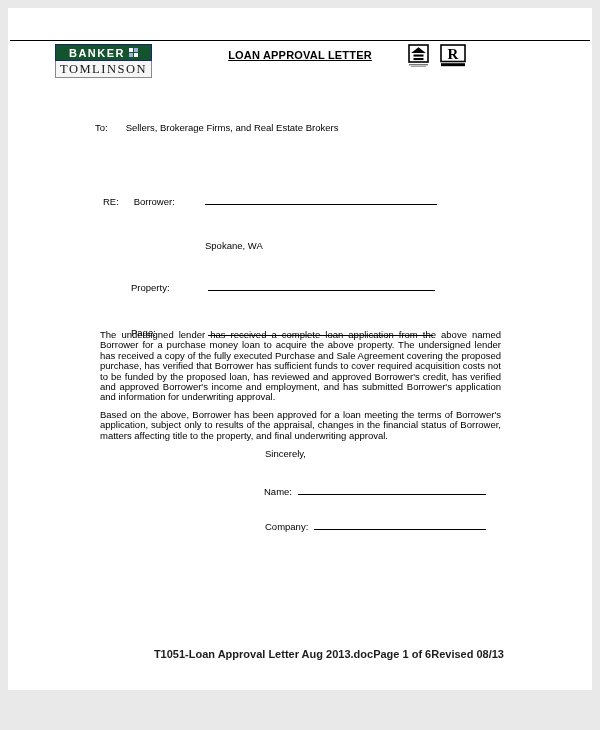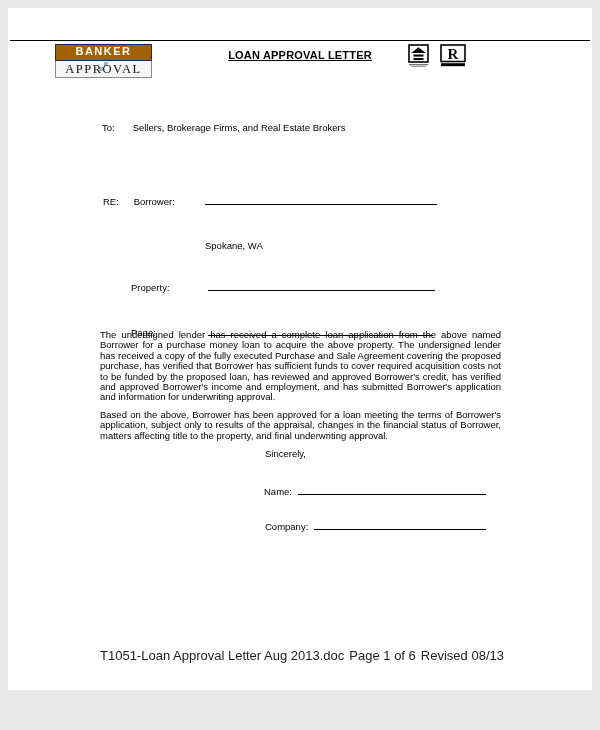--- a/index.html
+++ b/index.html
@@ -16,29 +16,28 @@
     margin:8px auto 0;
     background:#fff;
   }
   .top-rule {
     position:absolute; left:2px; right:2px; top:32px;
     border-top:1px solid #000;
   }
   .letterhead { position:absolute; left:0; right:0; top:32px; height:52px; }
   .logo { position:absolute; left:47px; top:4px; width:97px; }
   .logo-banker {
-    background:#a16207;
+    background:#14532d;
     border:1px solid #122a68;
     color:#fff;
     font-weight:bold;
     font-size:11px;
     letter-spacing:1.5px;
-    display:flex; align-items:center; justify-content:flex-start; gap:4px;
+    display:flex; align-items:center; justify-content:center; gap:4px;
     height:17px;
-    flex-direction:column;
   }
   .logo-tomlinson {
     font-family:"Liberation Serif", serif;
     font-size:12.5px;
     letter-spacing:1.5px;
     text-align:center;
     border:1px solid #8a8a8a;
     border-top:none;
     background:#f6f6f6;
     color:#141414;
@@ -76,23 +75,24 @@
   .para {
     position:absolute;
     left:92px; width:401px;
     font-size:9.5px;
     line-height:10.4px;
     text-align:justify;
   }
   .footer {
     position:absolute;
     left:92px; top:640px; width:404px;
-    display:flex; justify-content:space-between;
-    font-size:13px;
+    display:flex; justify-content:flex-end;
+    font-size:11px;
     color:#1d1d1d;
+    font-weight:bold;
   }
 </style>
 </head>
 <body>
 
 <div class="paper">
 
   <div class="top-rule"></div>
 
   <div class="letterhead">
@@ -100,21 +100,21 @@
     <div class="logo">
       <div class="logo-banker">
         <span>BANKER</span>
         <span><svg width="9" height="9" viewBox="0 0 9 9">
               <rect x="0" y="0" width="4" height="4" fill="#ffffff"></rect>
               <rect x="5" y="0" width="4" height="4" fill="#9fb1dd"></rect>
               <rect x="0" y="5" width="4" height="4" fill="#9fb1dd"></rect>
               <rect x="5" y="5" width="4" height="4" fill="#ffffff"></rect>
             </svg></span>
       </div>
-      <div class="logo-tomlinson">APPROVAL</div>
+      <div class="logo-tomlinson">TOMLINSON</div>
     </div>
 
     <div class="doc-title">LOAN APPROVAL LETTER</div>
 
     <div class="header-icons">
       <span><svg width="21" height="23" viewBox="0 0 21 23">
             <rect x="1" y="1" width="19" height="17" fill="#ffffff" stroke="#000000" stroke-width="1.6"></rect>
             <path d="M10.5 3.2 L3.2 9 H17.8 Z" fill="#000000"></path>
             <rect x="5.5" y="10.5" width="10" height="2.1" fill="#000000"></rect>
             <rect x="5.5" y="14" width="10" height="2.1" fill="#000000"></rect>
@@ -123,21 +123,21 @@
           </svg></span>
       <span><svg width="26" height="23" viewBox="0 0 26 23">
             <rect x="1" y="1" width="24" height="16.5" fill="#ffffff" stroke="#000000" stroke-width="1.6"></rect>
             <text x="13" y="14.6" text-anchor="middle" font-family="Liberation Serif, serif" font-size="15" font-weight="bold" fill="#000000">R</text>
             <rect x="1" y="19.2" width="24" height="3" fill="#000000"></rect>
           </svg></span>
     </div>
 
   </div>
 
-  <div class="letter-row" style="left:94px; top:114px;">
+  <div class="letter-row" style="left:87px; top:114px;">
     <span class="lbl">To:</span>
     <span>Sellers, Brokerage Firms, and Real Estate Brokers</span>
   </div>
 
   <div class="letter-row" style="left:95px; top:152px;">
     <span class="lbl">RE:</span>
     <span class="sublbl">Borrower:</span>
     <span class="blank w227"></span>
   </div>
 

